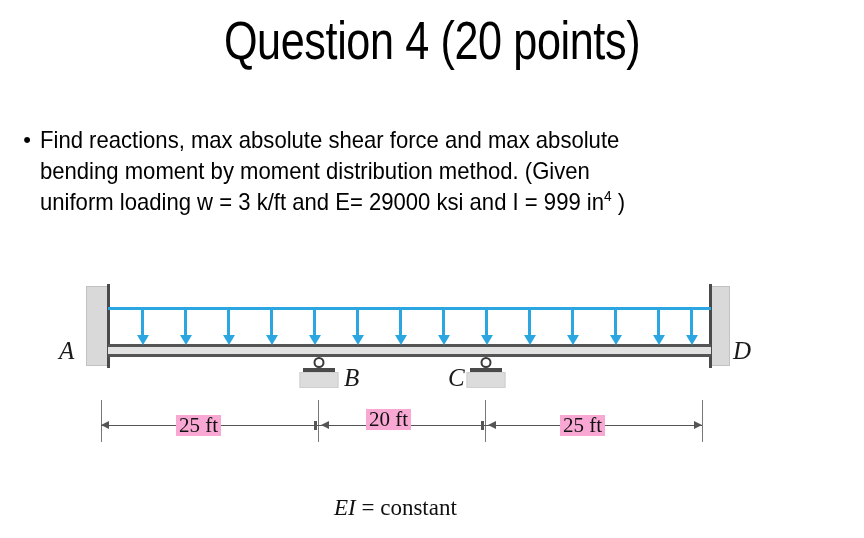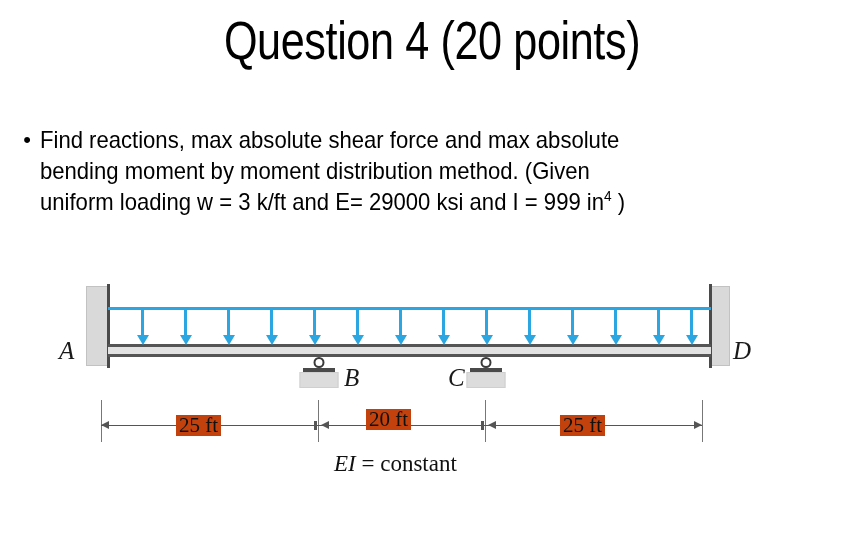--- a/index.html
+++ b/index.html
@@ -187,31 +187,32 @@
     width: 3px;
     height: 9px;
     background: #555555;
   }
   .dim-label {
     position: absolute;
     font-family: "Liberation Serif", serif;
     font-size: 21px;
     line-height: 21px;
     color: #111111;
-    background: #c2410c;
+    background: #f9a8d4;
     padding: 0 3px;
     white-space: nowrap;
   }
   #ei-label {
     position: absolute;
     font-family: "Liberation Serif", serif;
     font-size: 23px;
     line-height: 23px;
     color: #111111;
     white-space: nowrap;
+    margin-top: 44px;
   }
   #ei-label .it { font-style: italic; }
 </style>
 </head>
 <body>
 
 <div id="slide-title">Question 4 (20 points)</div>
 
 <div id="bullet-block">
   <div id="bullet-marker">•</div>

